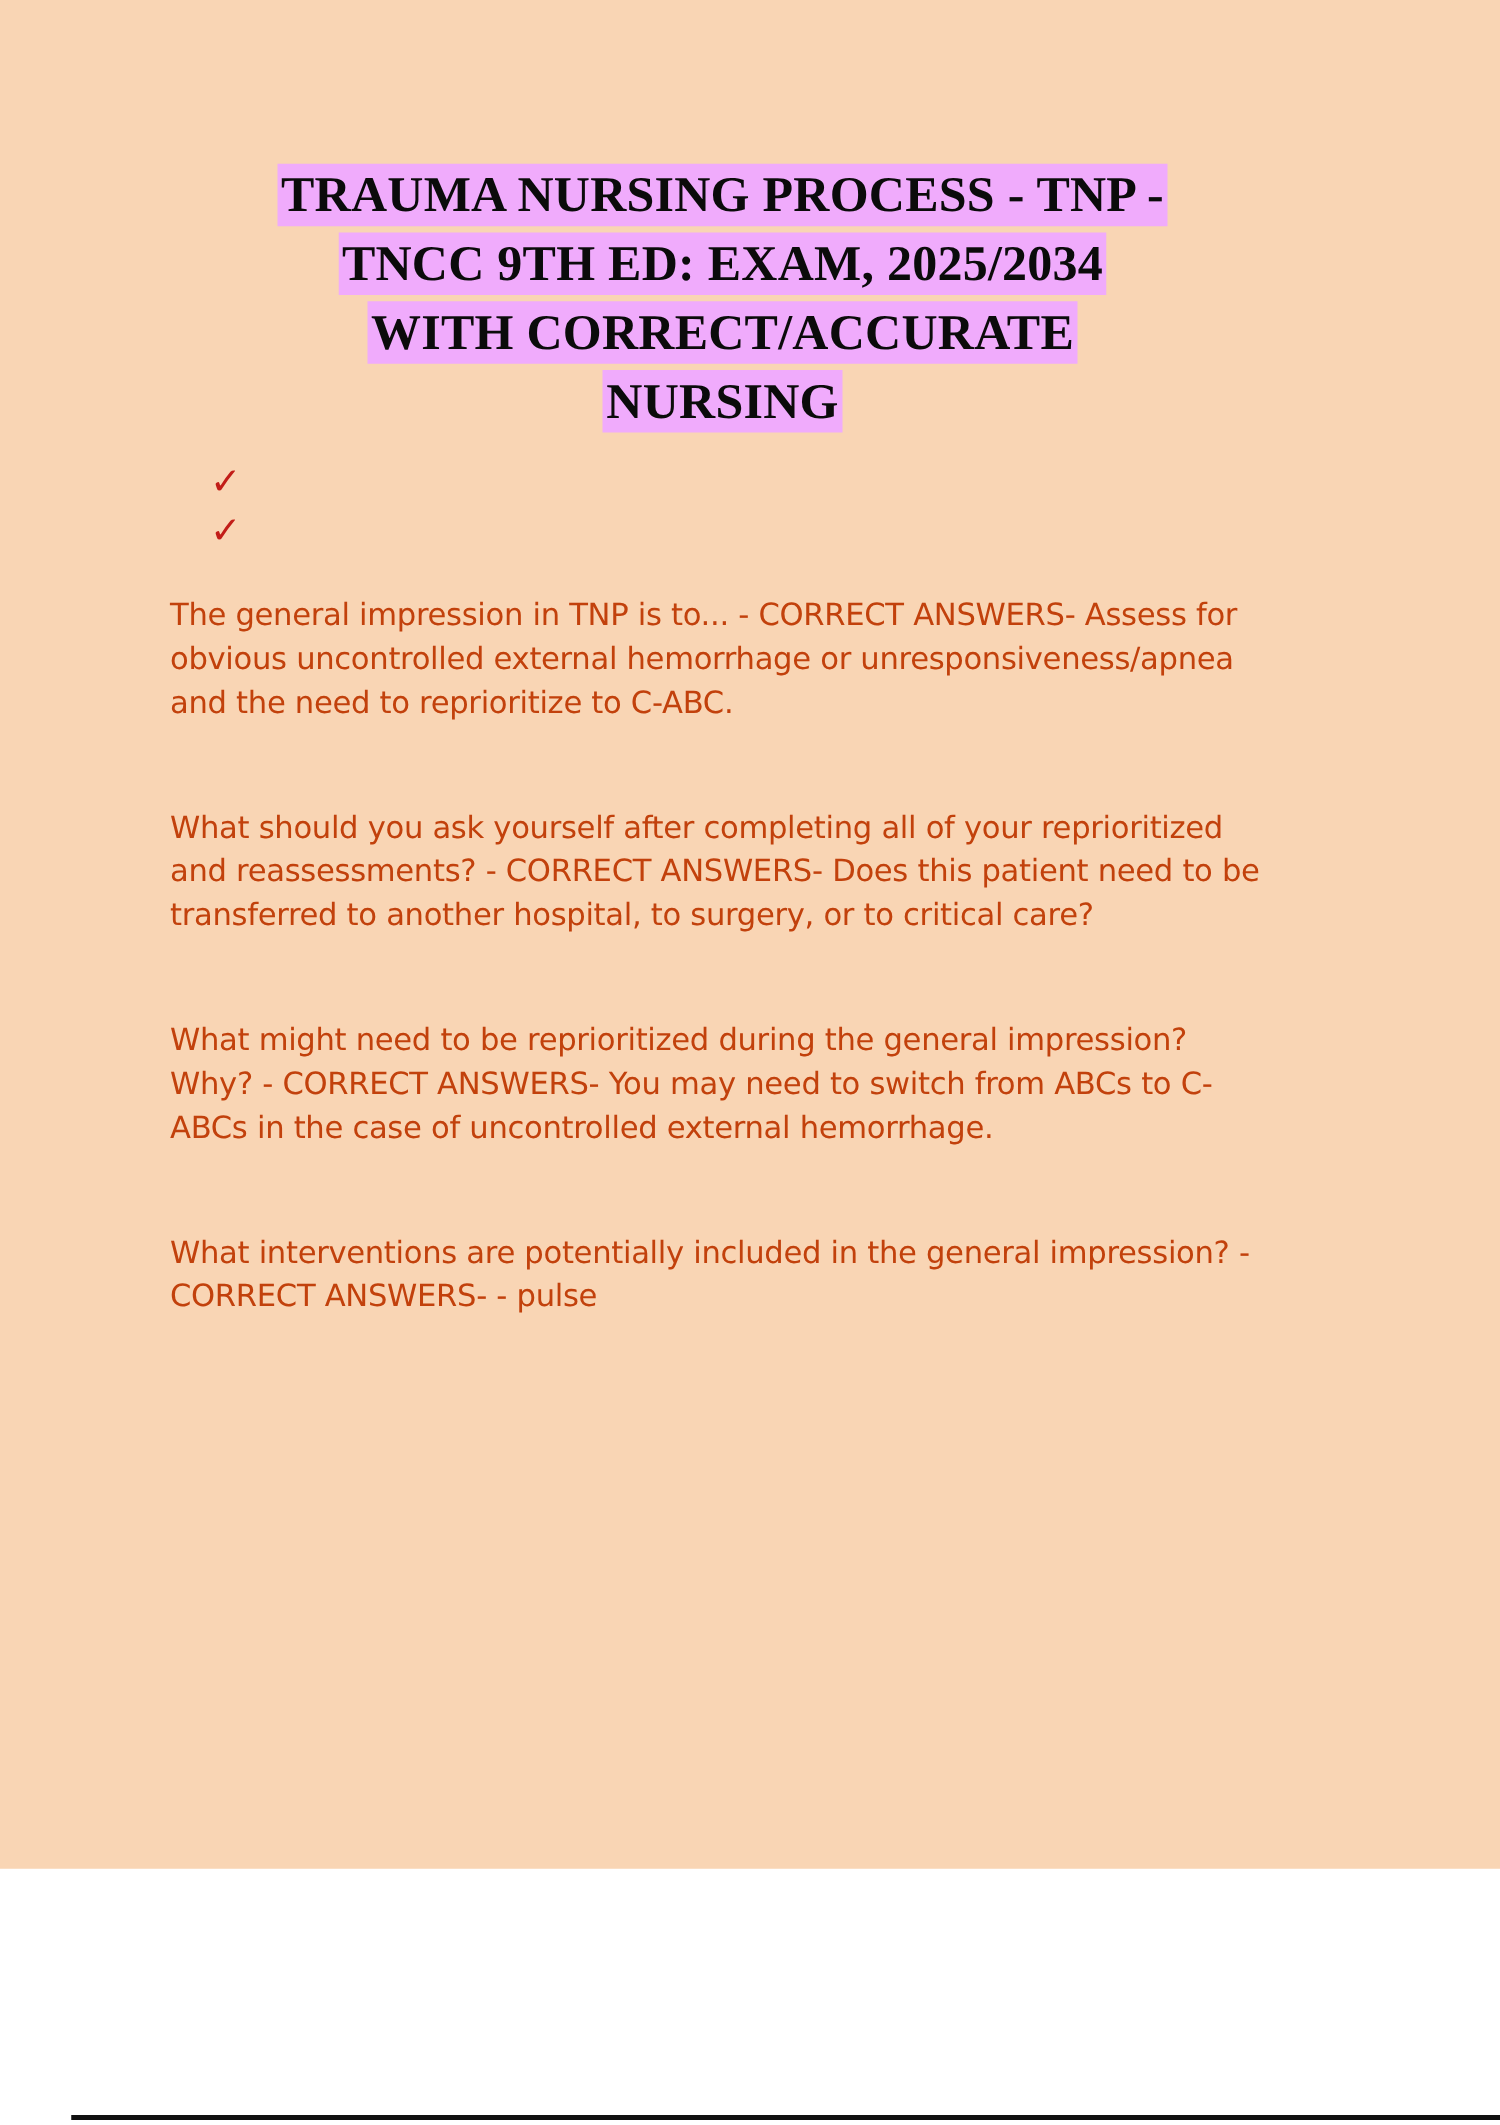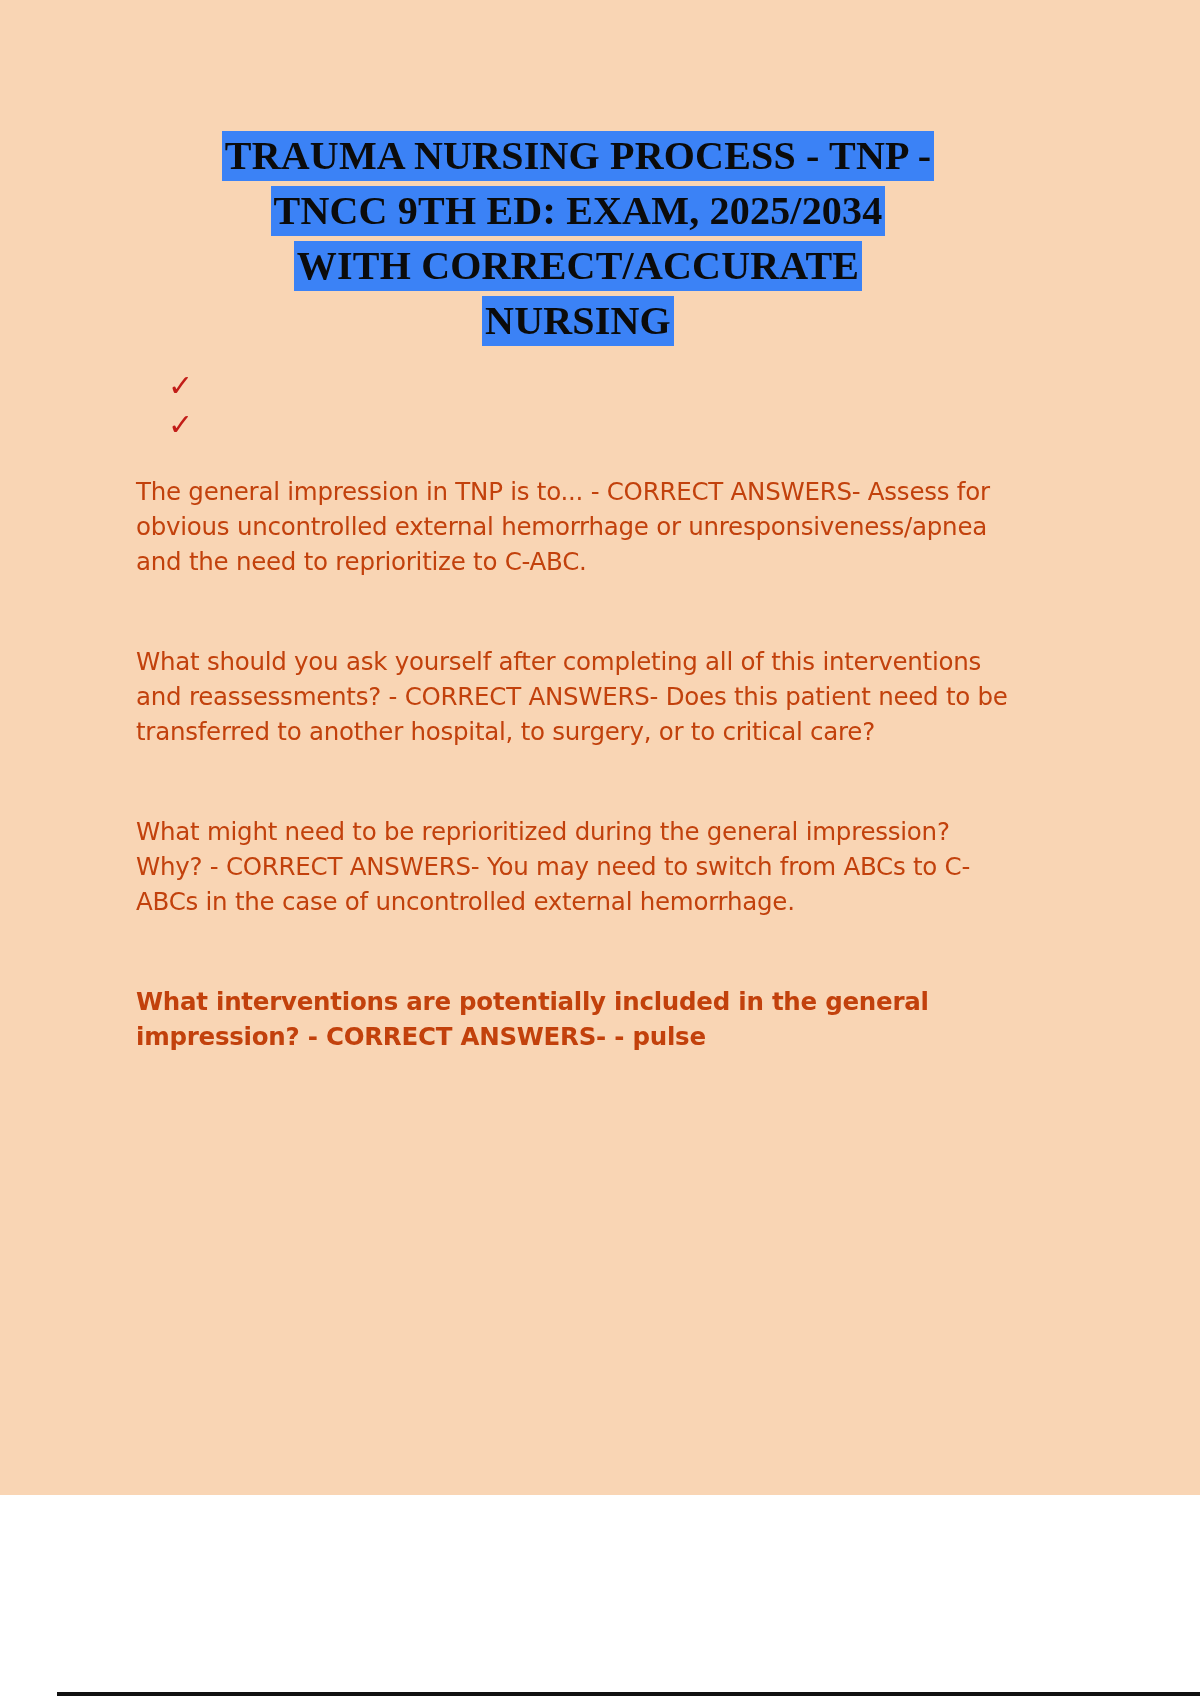--- a/index.html
+++ b/index.html
@@ -36,21 +36,21 @@
     font-weight: bold;
     font-size: 40px;
     line-height: 55px;
     color: #0b0b0b;
     letter-spacing: 0.2px;
   }
   #doc-title .tline {
     display: block;
   }
   #doc-title .hl {
-    background: #3b82f6;
+    background: #f0abfc;
     box-decoration-break: clone;
     -webkit-box-decoration-break: clone;
     padding: 2px 3px 3px 3px;
   }
 
   
   #check-list {
     position: absolute;
     left: 168px;
     top: 366px;
@@ -75,21 +75,20 @@
     font-size: 24.5px;
     line-height: 35px;
     font-family: "DejaVu Sans", "Liberation Sans", sans-serif;
     letter-spacing: -0.25px;
   }
   #qa-body .qa-block {
     margin: 0 0 65px 0;
   }
   #qa-body .qa-block:last-child {
     margin-bottom: 0;
-    font-weight: bold;
   }
 
   
   #footer-rule {
     position: absolute;
     left: 57px;
     top: 1692px;
     width: 1143px;
     height: 4px;
     background: #111111;
@@ -107,20 +106,20 @@
     <span class="tline"><span class="hl">NURSING</span></span>
   </div>
 
   <div id="check-list">
     <span class="check-mark">✓</span>
     <span class="check-mark">✓</span>
   </div>
 
   <div id="qa-body">
     <p class="qa-block">The general impression in TNP is to... - CORRECT ANSWERS- Assess for obvious uncontrolled external hemorrhage or unresponsiveness/apnea and the need to reprioritize to C-ABC.</p>
-    <p class="qa-block">What should you ask yourself after completing all of this interventions and reassessments? - CORRECT ANSWERS-  Does this patient need to be transferred to another hospital, to surgery, or to critical care?</p>
+    <p class="qa-block">What should you ask yourself after completing all of your reprioritized and reassessments? - CORRECT ANSWERS-  Does this patient need to be transferred to another hospital, to surgery, or to critical care?</p>
     <p class="qa-block">What might need to be reprioritized during the general impression? Why? - CORRECT ANSWERS-  You may need to switch from ABCs to C-ABCs in the case of uncontrolled external hemorrhage.</p>
     <p class="qa-block">What interventions are potentially included in the general impression? - CORRECT ANSWERS-  - pulse</p>
   </div>
 
 </div>
 
 <div id="footer-rule"></div>
 
 </body></html>

